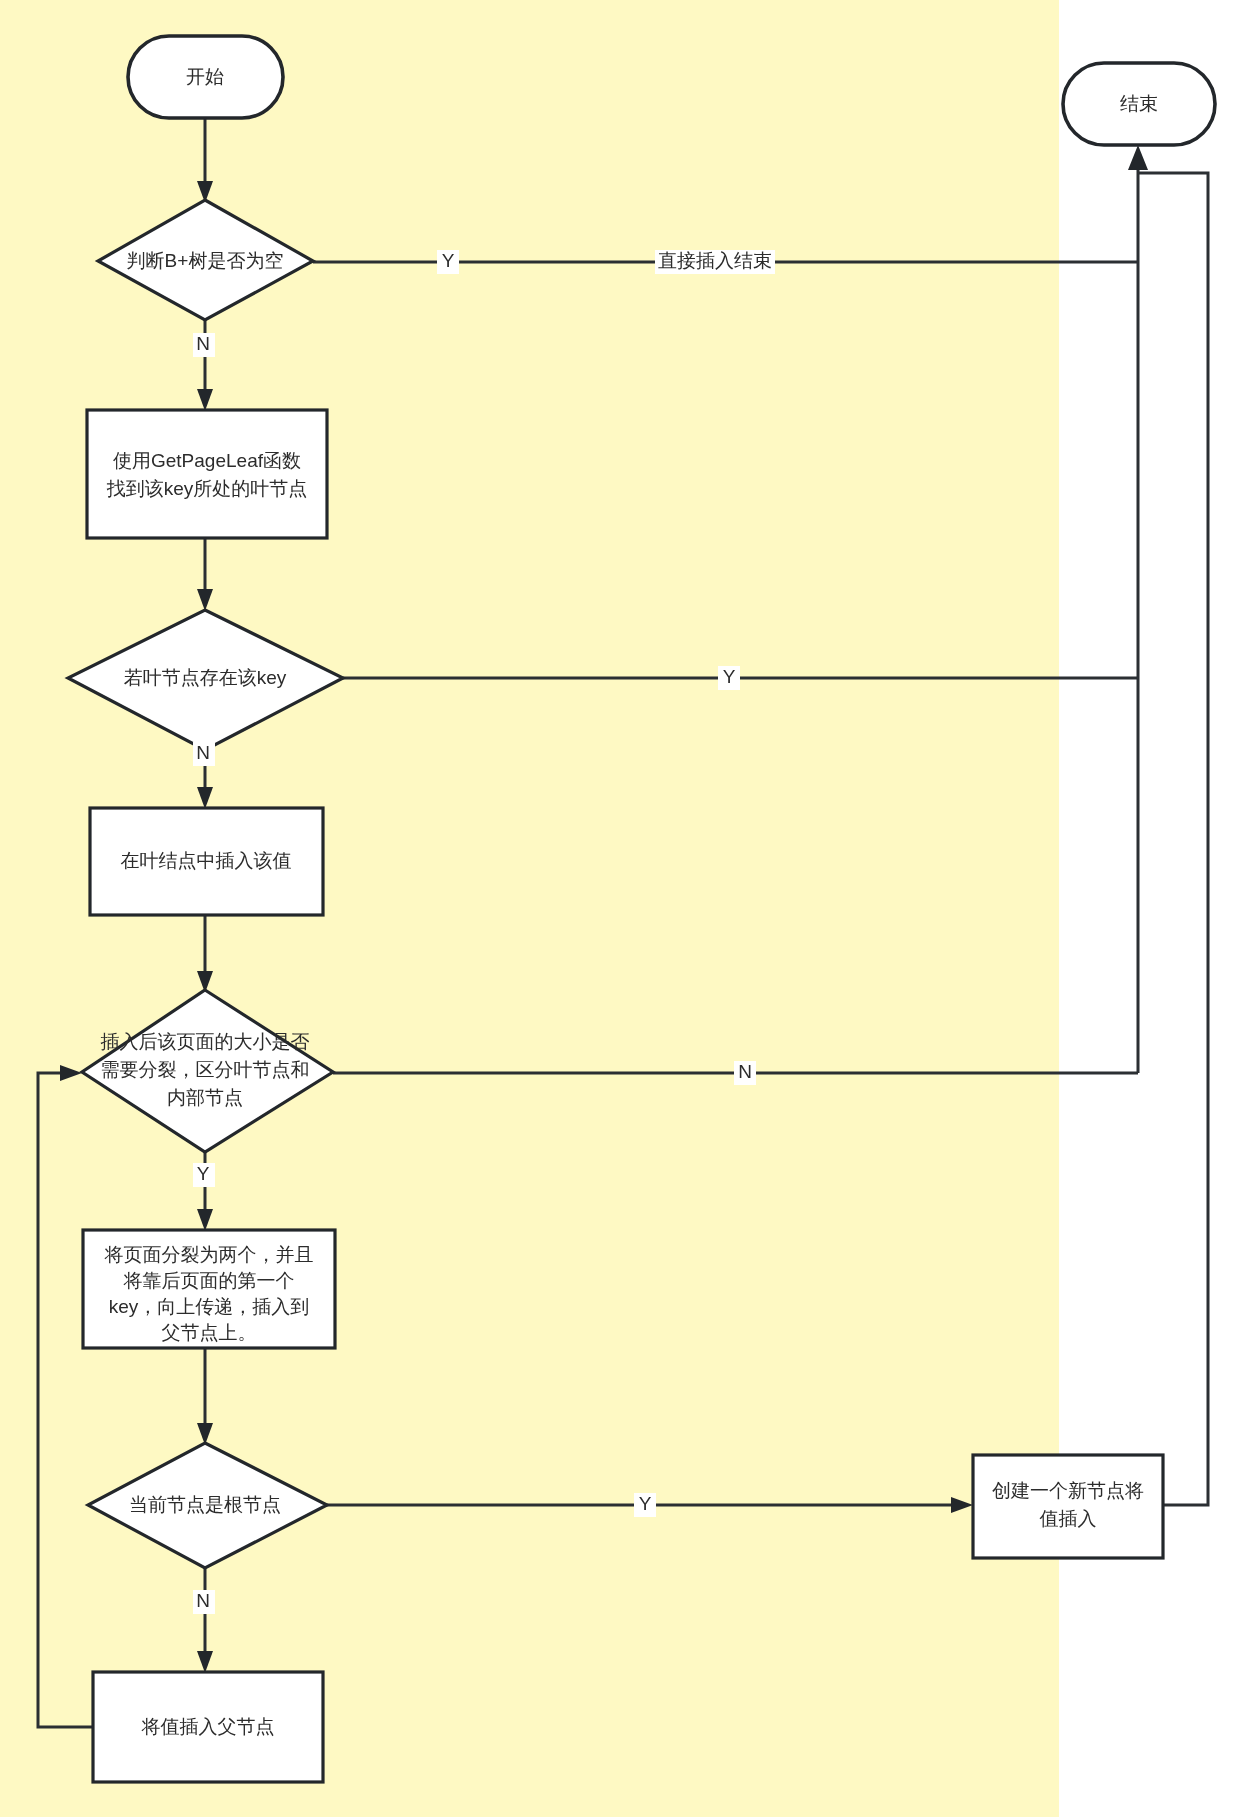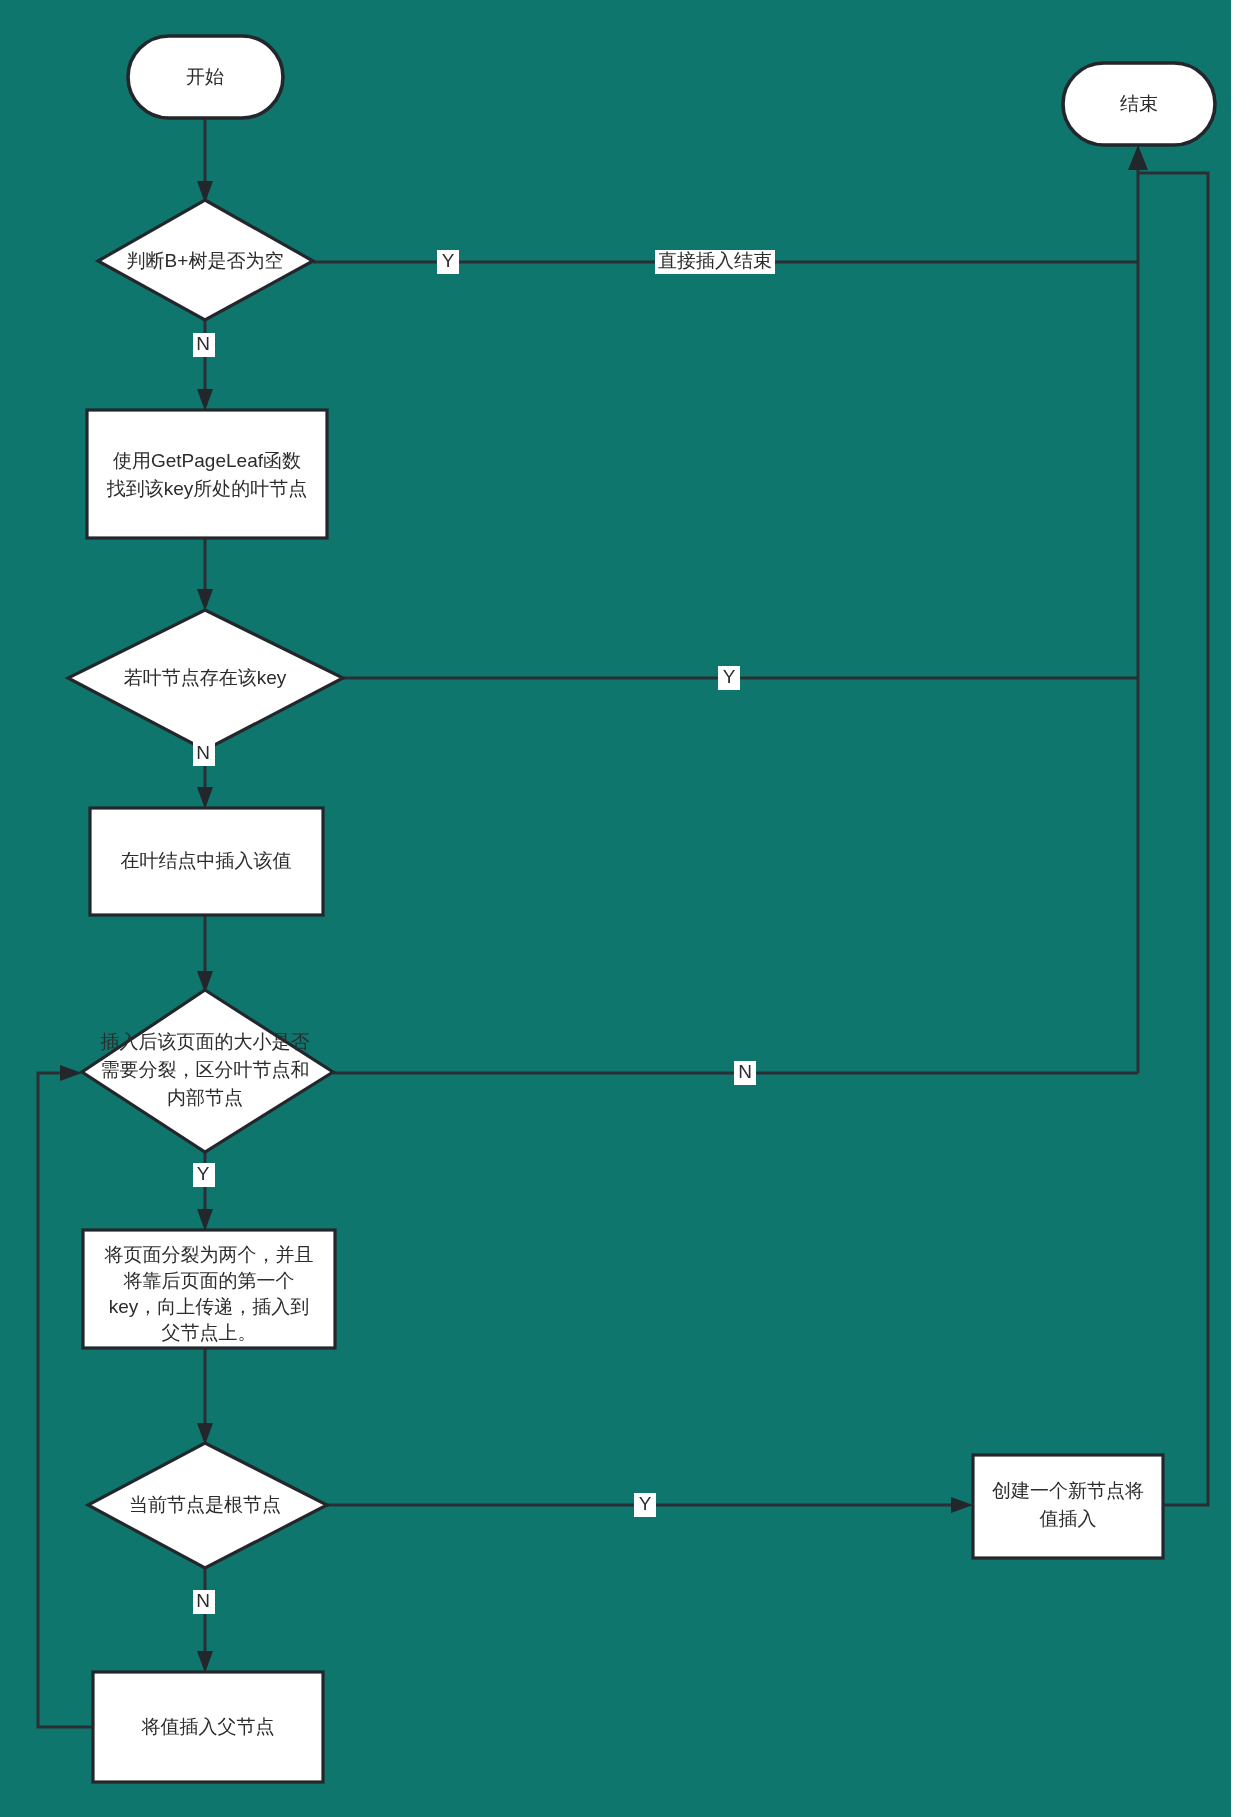--- a/index.html
+++ b/index.html
@@ -8,23 +8,23 @@
     background: #ffffff;
   }
   body {
     width: 1250px;
     height: 1817px;
     font-family: "Liberation Sans", "DejaVu Sans", sans-serif;
     overflow: hidden;
   }
   #flowchart-root {
     position: relative;
-    width: 1231px;
+    width: 1059px;
     height: 1817px;
-    background: #0f766e;
+    background: #fef9c3;
   }
   svg#flow-svg {
     position: absolute;
     top: 0;
     left: 0;
     width: 1250px;
     height: 1817px;
     display: block;
   }
   .node-shape {

